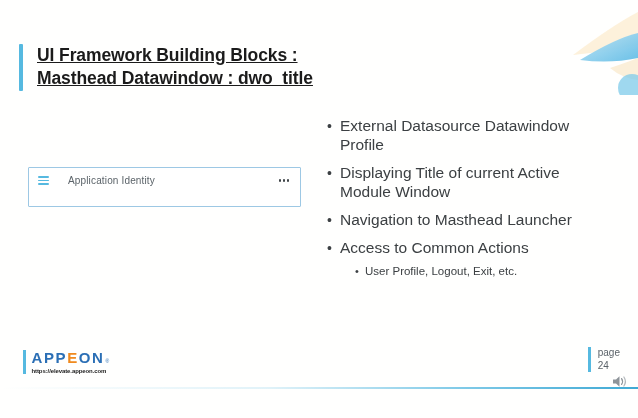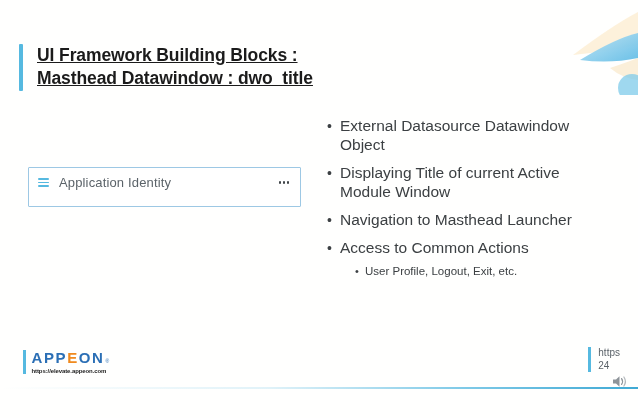--- a/index.html
+++ b/index.html
@@ -85,22 +85,22 @@
     justify-content: space-between;
     flex: 0 0 auto;
   }
   .hamburger span {
     display: block;
     height: 1.6px;
     background: #56b9e0;
     border-radius: 1px;
   }
   .masthead-label {
-    margin-left: 10px;
-    font-size: 13px;
+    margin-left: 19px;
+    font-size: 10px;
     color: #5b6369;
     letter-spacing: 0.15px;
     flex: 1 1 auto;
     white-space: nowrap;
   }
   .ellipsis-menu {
     display: flex;
     gap: 1.6px;
     flex: 0 0 auto;
     padding-right: 2px;
@@ -273,21 +273,21 @@
           <i></i>
           <i></i>
       </span>
     </div>
   </div>
 
 
   <div class="bullets">
     <div class="bullet">
       <span class="dot">•</span>
-      <span class="txt">External Datasource Datawindow Object</span>
+      <span class="txt">External Datasource Datawindow Profile</span>
     </div>
     <div class="bullet">
       <span class="dot">•</span>
       <span class="txt">Displaying Title of current Active Module Window</span>
     </div>
     <div class="bullet">
       <span class="dot">•</span>
       <span class="txt">Navigation to Masthead Launcher</span>
     </div>
     <div class="bullet">
@@ -311,21 +311,21 @@
           <span>ON</span>
           <span class="tm">®</span>
       </div>
       <div class="logo-url">https://elevate.appeon.com</div>
     </div>
   </div>
 
   <div class="page-block">
     <div class="page-accent"></div>
     <div class="page-text">
-      <div>https</div>
+      <div>page</div>
       <div>24</div>
     </div>
   </div>
 
   <svg class="speaker-icon" viewBox="0 0 17 15" xmlns="http://www.w3.org/2000/svg">
     <path d="M1 5.5 H4 L7.5 2.2 V12.8 L4 9.5 H1 Z" fill="#8e9499"></path>
     <path d="M9.6 4.6 Q11.6 7.5 9.6 10.4" stroke="#8e9499" stroke-width="1.2" fill="none" stroke-linecap="round"></path>
     <path d="M11.9 3 Q15 7.5 11.9 12" stroke="#b3b8bc" stroke-width="1.2" fill="none" stroke-linecap="round"></path>
   </svg>
 

